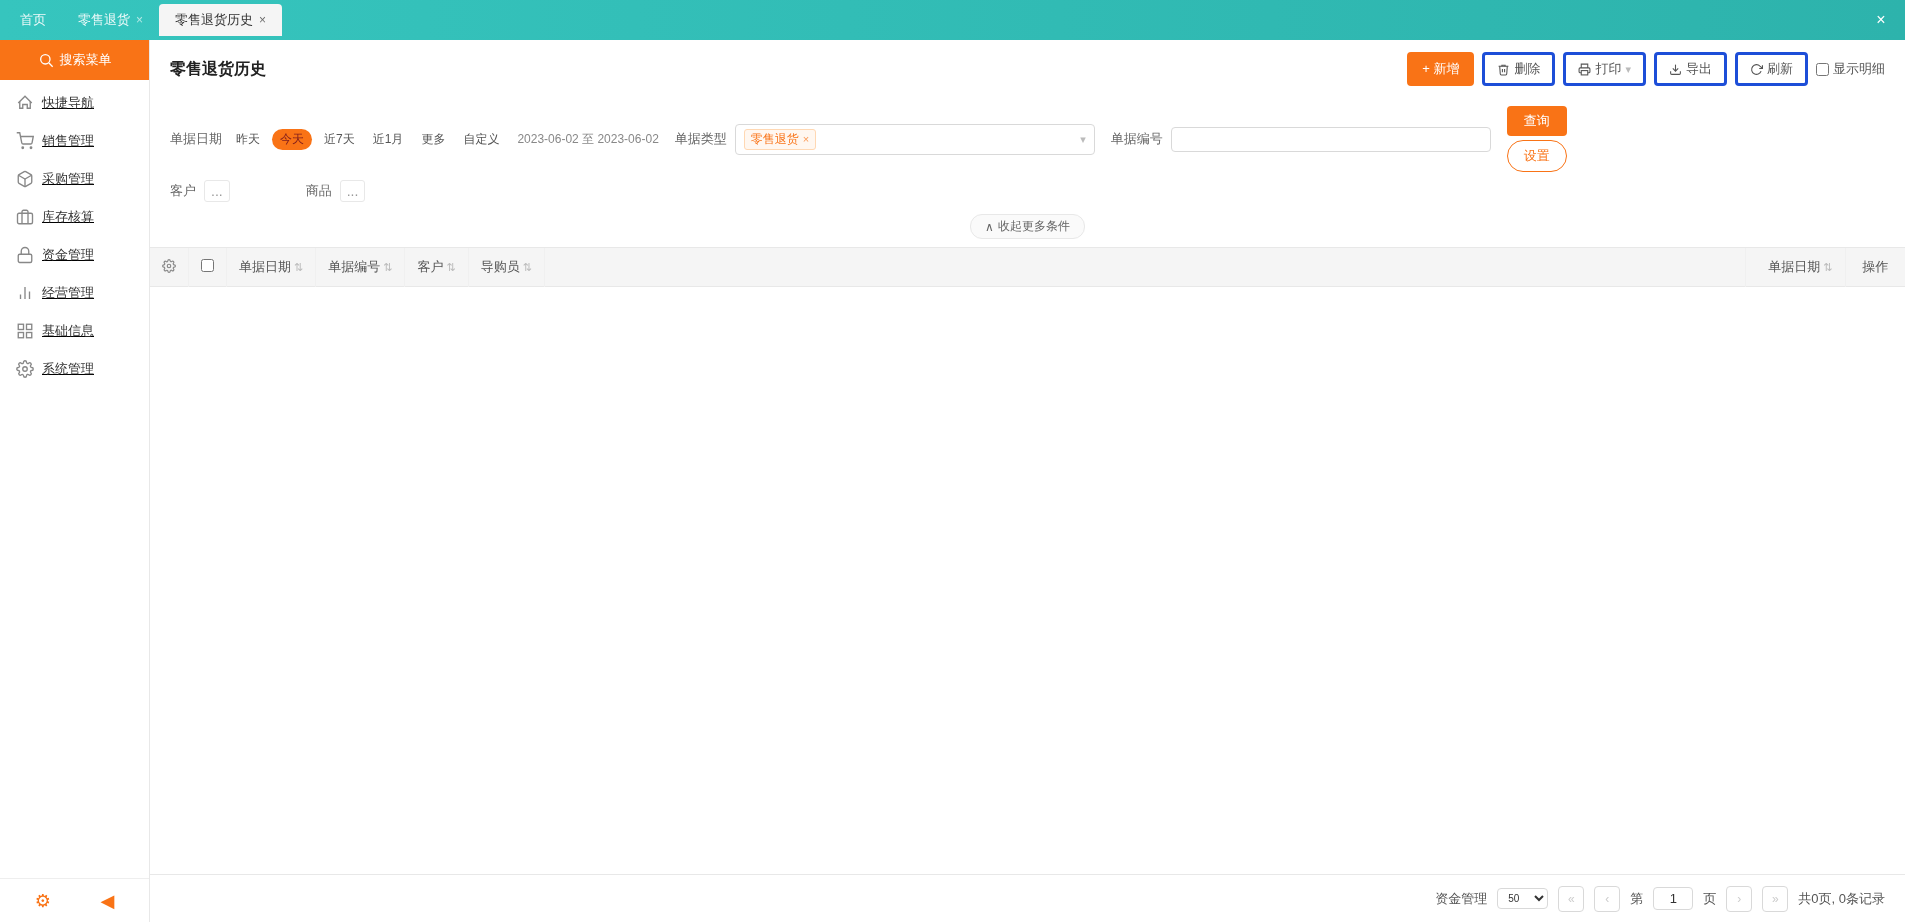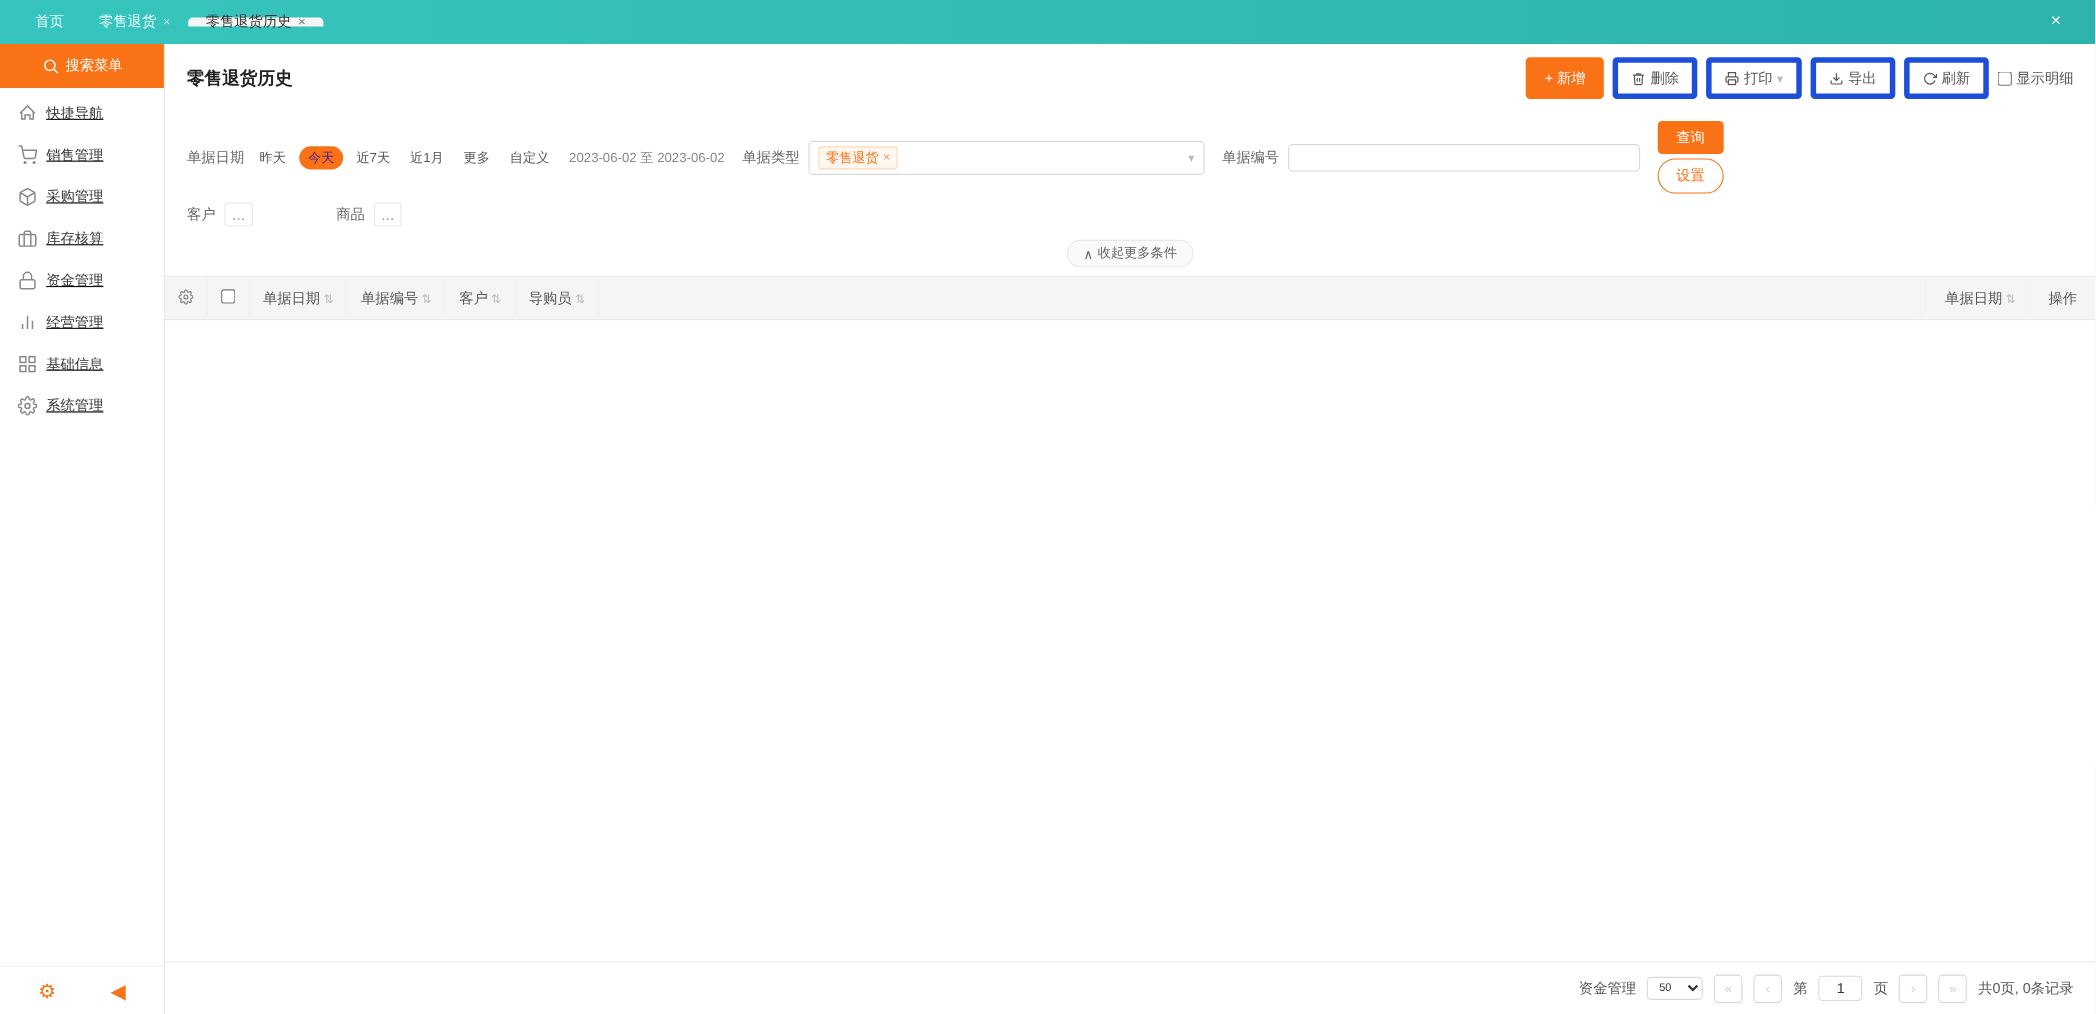--- a/index.html
+++ b/index.html
@@ -4,21 +4,21 @@
   <style>
     * { box-sizing: border-box; margin: 0; padding: 0; font-family: 'Microsoft YaHei', Arial, sans-serif; }
     body { width: 1905px; height: 922px; overflow: hidden; display: flex; flex-direction: column; background: #f5f5f5; }
 
     
     .top-bar {
       height: 40px;
       background: linear-gradient(90deg, #36c5be, #2db3ac);
       display: flex;
       align-items: center;
-      padding: 16px;
+      padding: 4px;
       flex-shrink: 0;
     }
     .top-bar-tabs {
       display: flex;
       align-items: stretch;
       height: 100%;
       flex: 1;
     }
     .tab-item {
       display: flex;
@@ -154,21 +154,21 @@
     .toolbar {
       display: flex;
       align-items: center;
       gap: 8px;
     }
     .toolbar-btn {
       display: flex;
       align-items: center;
       gap: 4px;
       padding: 5px 12px;
-      border: 5px solid #1d4ed8;
+      border: 3px solid #1d4ed8;
       border-radius: 4px;
       background: #fff;
       font-size: 13px;
       color: #555;
       cursor: pointer;
       white-space: nowrap;
     }
     .toolbar-btn.primary {
       background: #f97316;
       border-color: #f97316;
@@ -215,21 +215,21 @@
     }
     .date-btn {
       padding: 2px 6px;
       border-radius: 3px;
       cursor: pointer;
       color: #555;
       font-size: 12px;
     }
     .date-btn.active {
       background: #f97316;
-      color: #4c1d95;
+      color: #7f1d1d;
       border-radius: 12px;
       padding: 2px 8px;
     }
     .date-range {
       font-size: 12px;
       color: #888;
       margin-left: 4px;
     }
     .filter-input {
       border: 1px solid #d9d9d9;

